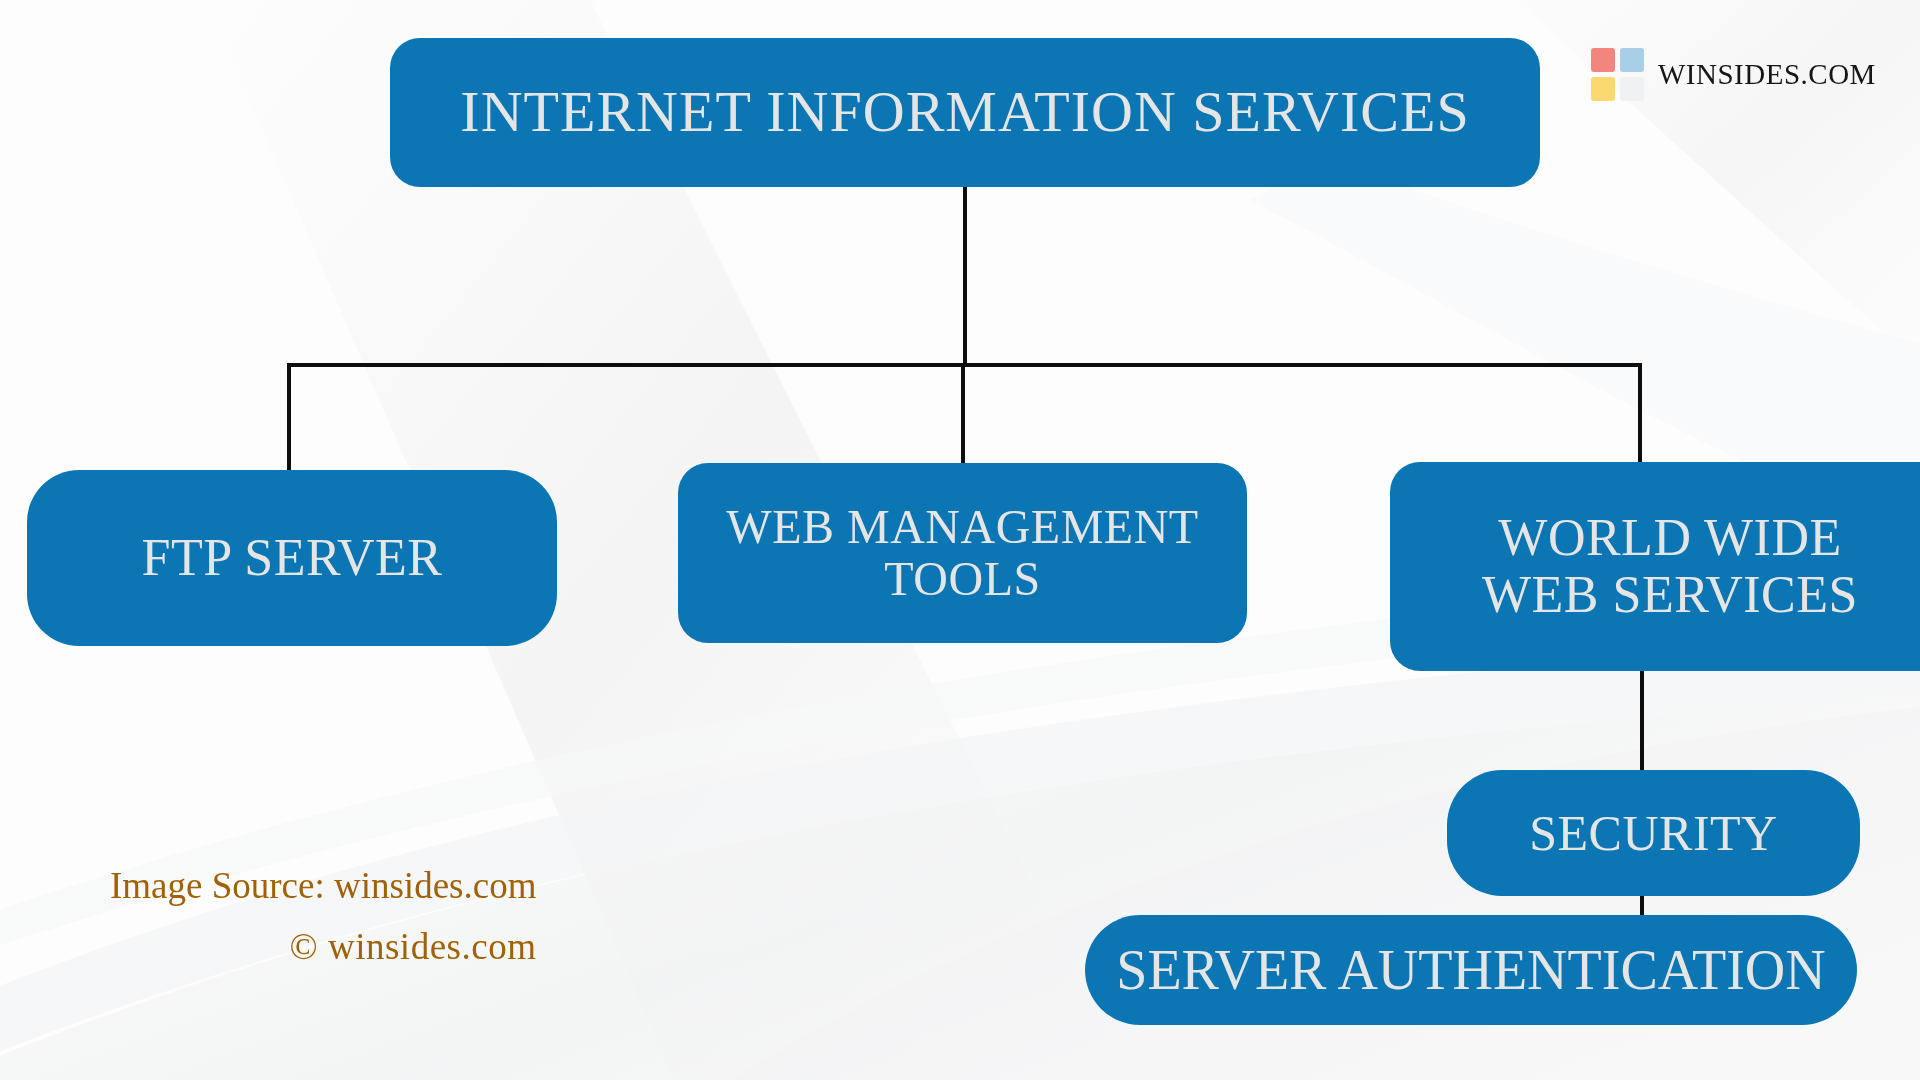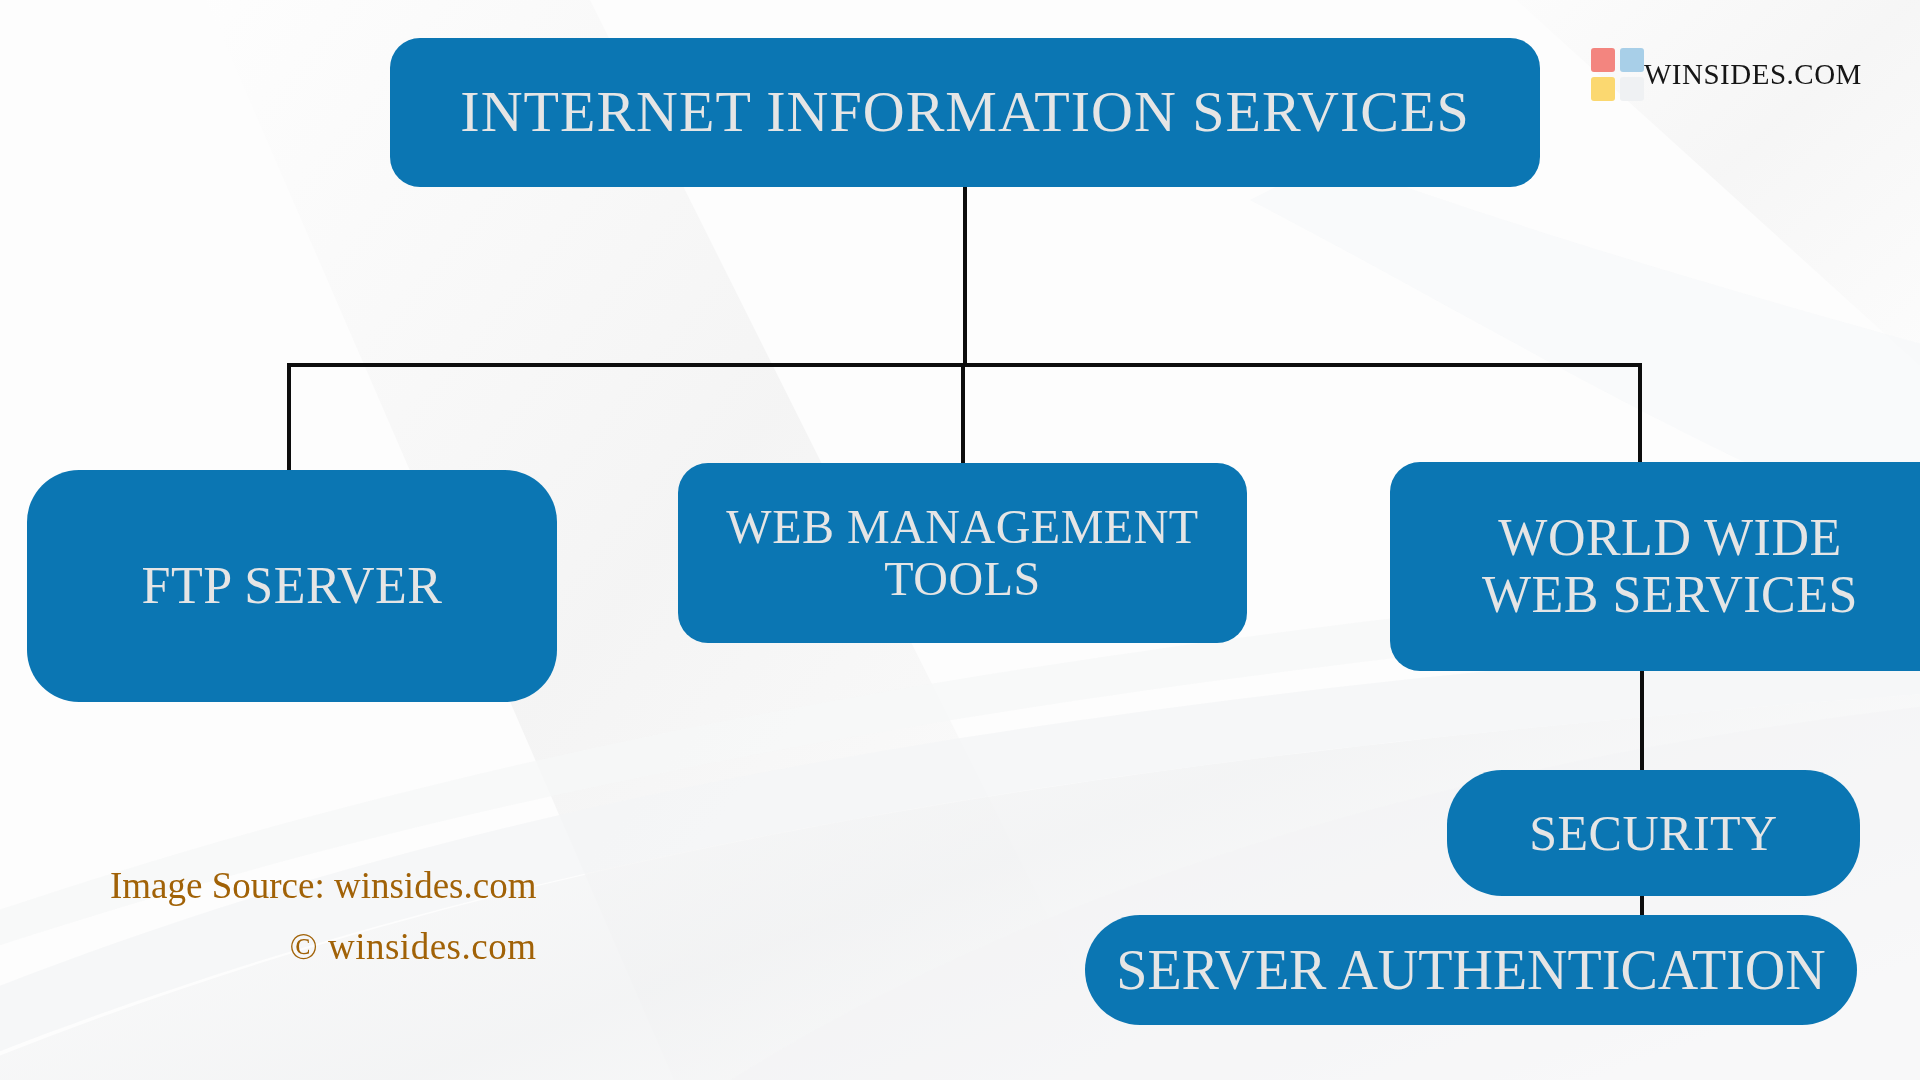--- a/index.html
+++ b/index.html
@@ -53,21 +53,21 @@
     height: 149px;
     border-radius: 30px;
     font-size: 58px;
     letter-spacing: 1px;
   }
 
   .node-ftp {
     left: 27px;
     top: 470px;
     width: 530px;
-    height: 232px;
+    height: 176px;
     border-radius: 52px;
     font-size: 52px;
   }
 
   .node-wmt {
     left: 678px;
     top: 463px;
     width: 569px;
     height: 180px;
     border-radius: 30px;
@@ -130,20 +130,21 @@
   
   .conn-sec-basic { left: 1640px; top: 876px; height: 44px; }
 
   
   #brand {
     position: absolute;
     left: 1591px;
     top: 48px;
     display: flex;
     align-items: center;
+    gap: 14px;
     z-index: 5;
   }
   #brand-logo {
     display: grid;
     grid-template-columns: 24px 24px;
     grid-template-rows: 24px 24px;
     gap: 5px;
   }
   #brand-logo i { display: block; border-radius: 3px; }
   .sq-red    { background: #f3857f; }

